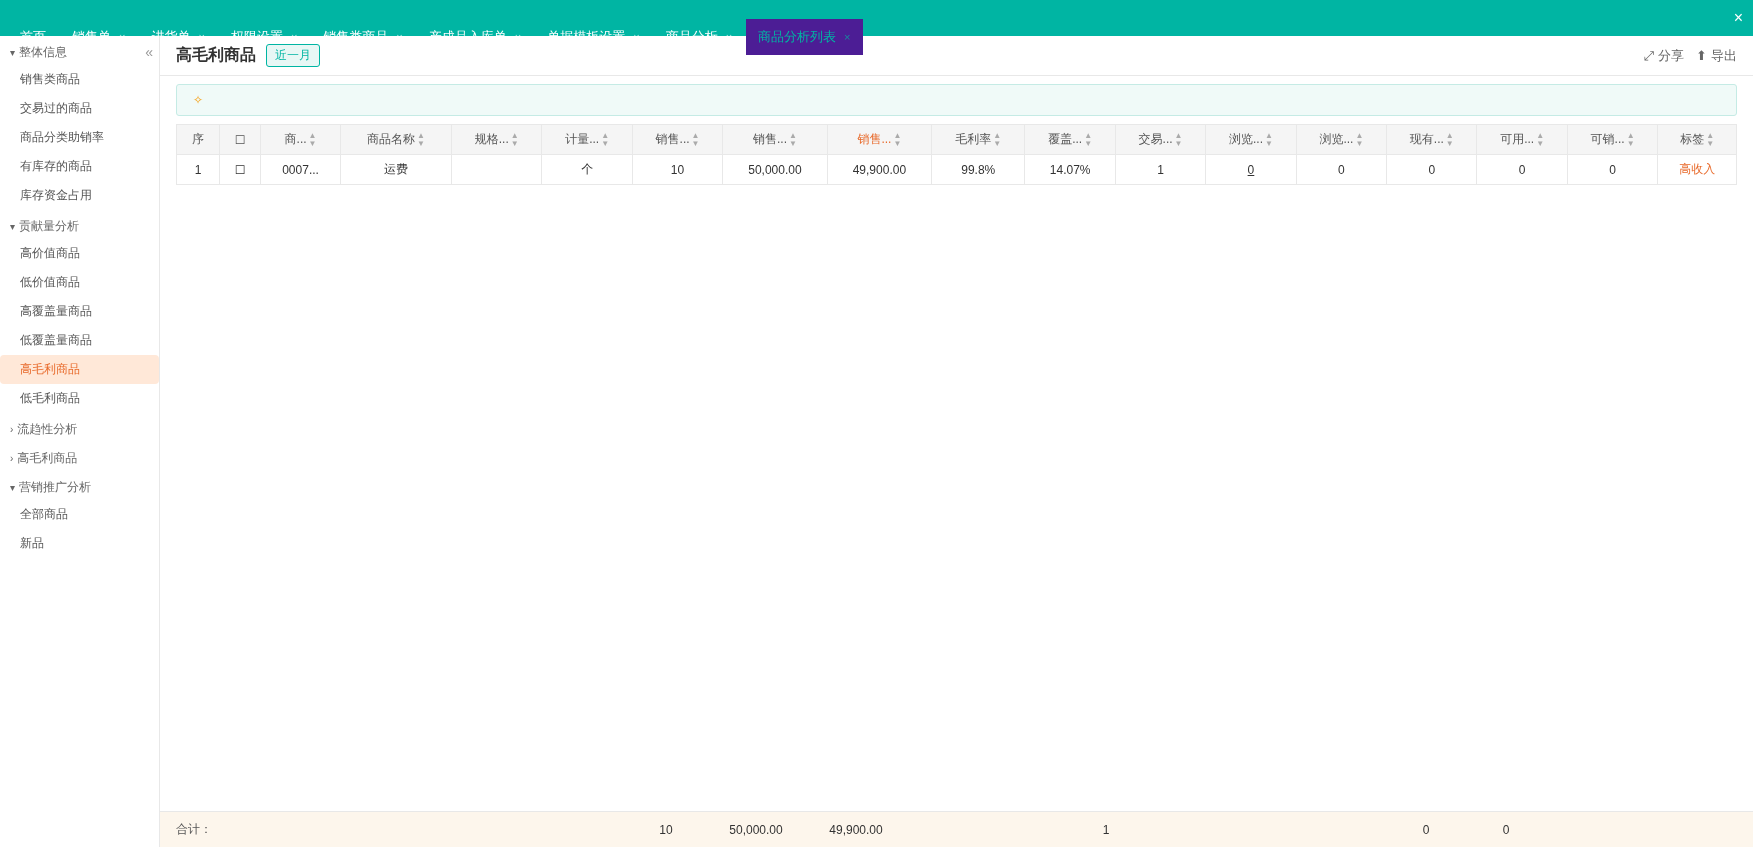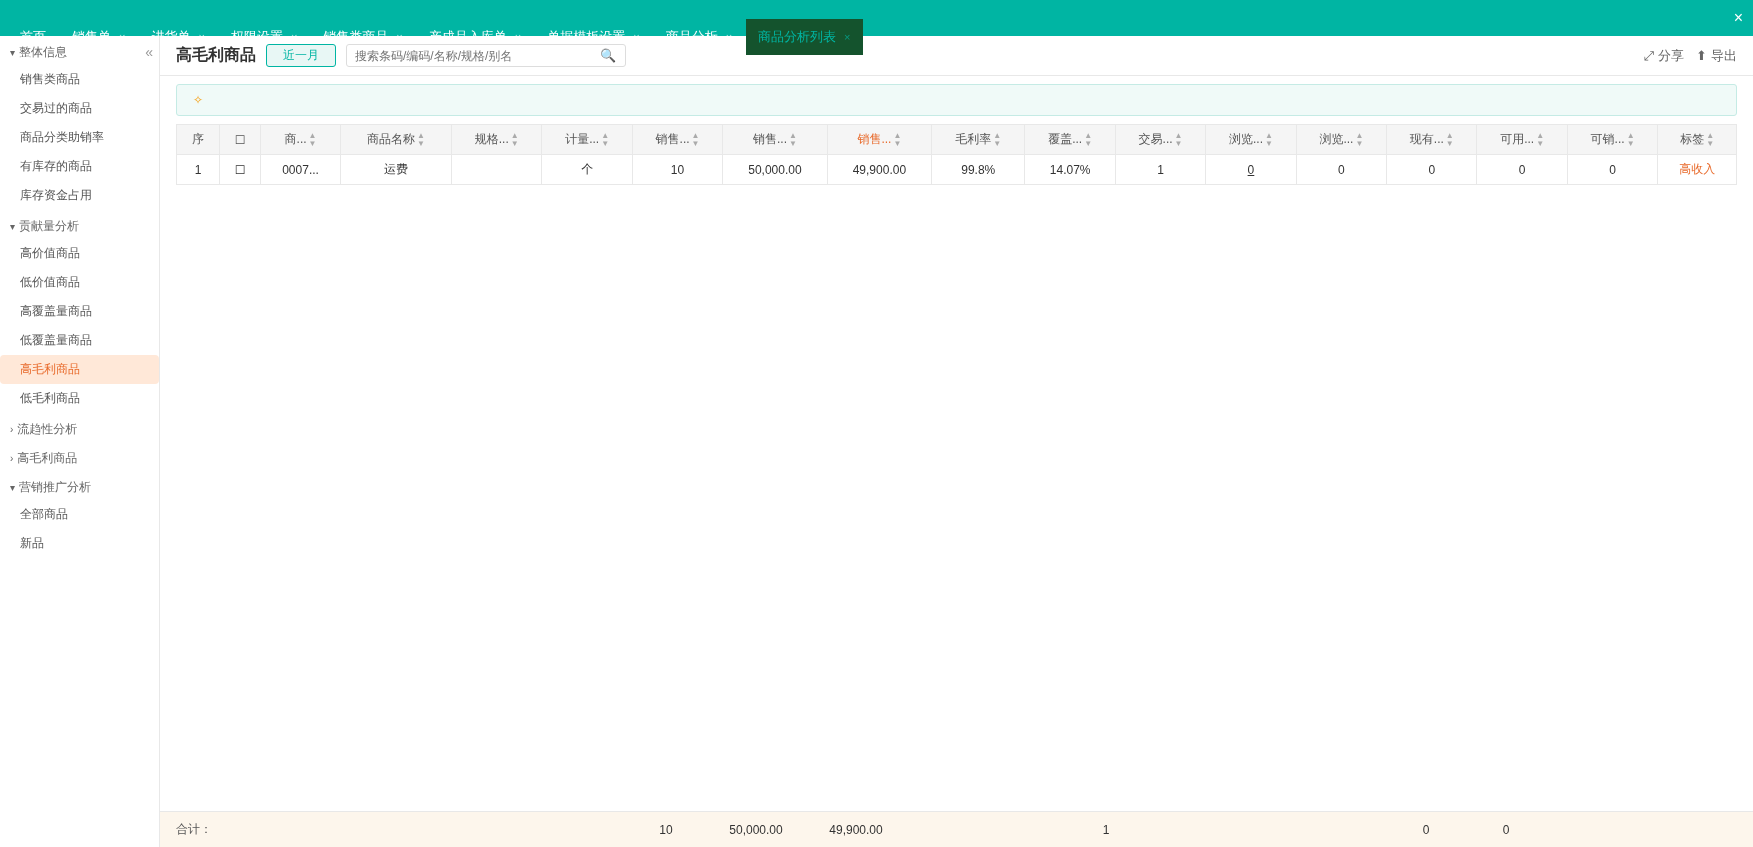--- a/index.html
+++ b/index.html
@@ -20,21 +20,21 @@
       padding: 0 12px;
       height: 36px;
       display: flex;
       align-items: center;
       cursor: pointer;
       font-size: 13px;
       white-space: nowrap;
       gap: 4px;
       margin-top: 37px;
     }
-    .top-nav-item.active { background: #14532d; color: #00b5a3; }
+    .top-nav-item.active { background: #4c1d95; color: #00b5a3; }
     .top-nav-item .close-x { font-size: 11px; margin-left: 4px; opacity: 0.7; }
     .nav-close-all {
       position: absolute;
       right: 10px;
       color: #fff;
       cursor: pointer;
       font-size: 16px;
     }
 
     
@@ -106,21 +106,21 @@
     .content-title {
       font-size: 16px;
       font-weight: bold;
       color: #333;
     }
     .period-btn {
       background: #e8f7f5;
       color: #00b5a3;
       border: 1px solid #00b5a3;
       border-radius: 3px;
-      padding: 2px 16px;
+      padding: 2px 8px;
       font-size: 12px;
       cursor: pointer;
     }
     .search-box {
       display: flex;
       align-items: center;
       border: 1px solid #ddd;
       border-radius: 3px;
       padding: 3px 8px;
       gap: 6px;
@@ -309,24 +309,20 @@
     </div>
     <div class="sidebar-item">全部商品</div>
     <div class="sidebar-item">新品</div>
   </div>
 
   <div class="content-area">
 
     <div class="content-header">
       <span class="content-title">高毛利商品</span>
       <button class="period-btn">近一月</button>
-      <div class="search-box">
-        <input type="text" placeholder="搜索条码/编码/名称/规格/别名" style="">
-        <span class="search-icon-btn">🔍</span>
-      </div>
       <div class="header-actions">
         <div class="action-btn">
           <span>⤢</span>
           <span>分享</span>
         </div>
         <div class="action-btn">
           <span>⬆</span>
           <span>导出</span>
         </div>
       </div>

